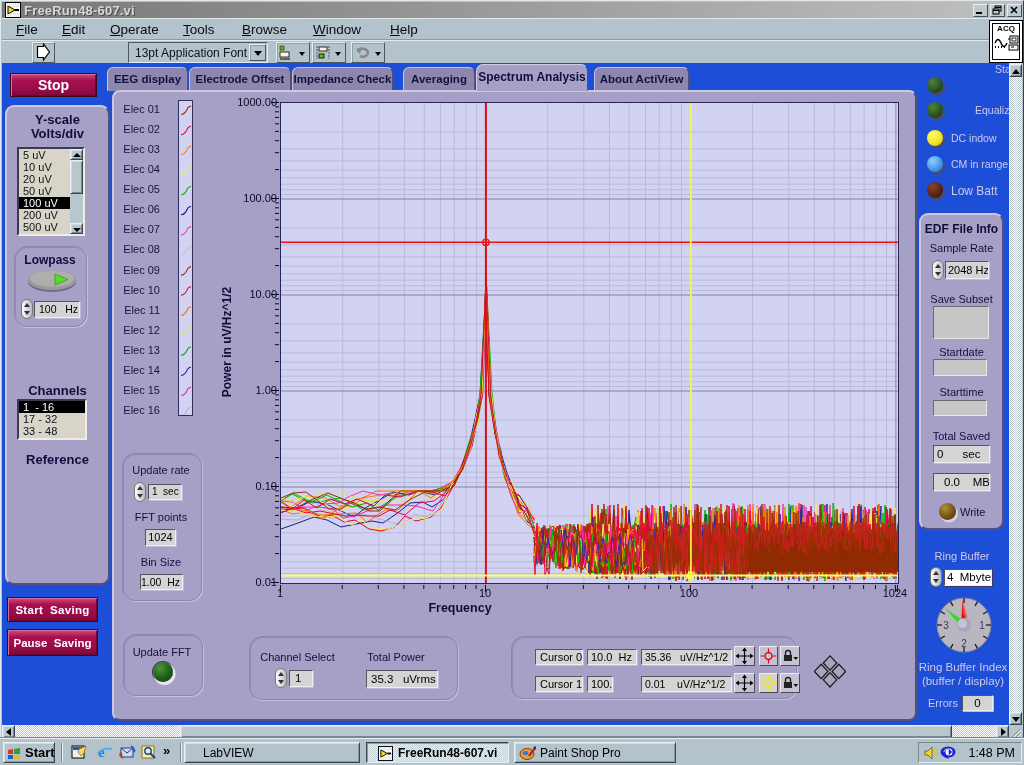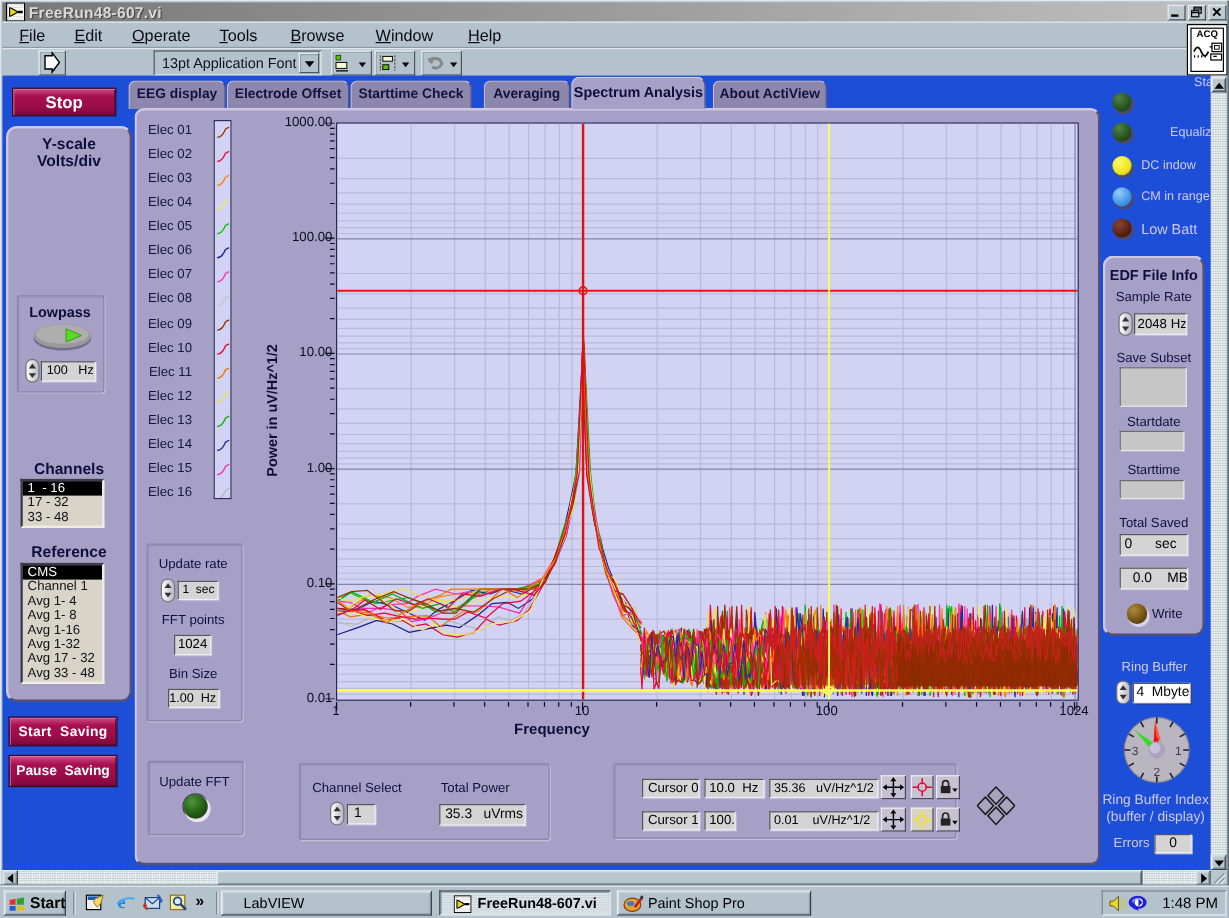--- a/index.html
+++ b/index.html
@@ -14,21 +14,21 @@
  border-top:1px solid #dfe9ed;font-size:13.5px;color:#0a0a14;}
 .mi{position:absolute;top:3px;}
 .mi u{text-decoration:underline;}
 #toolbar{position:absolute;left:2px;top:39px;width:1020px;height:24px;background:#b4c3cb;
  border-top:1px solid #8b9ba3;box-shadow:inset 0 1px 0 #dfe9ed;}
 .raised{background:#b4c3cb;border:1px solid;border-color:#e4edf0 #4c585e #4c585e #e4edf0;box-shadow:inset 1px 1px 0 #8fa0a8;}
 .sunken{border:1px solid;border-color:#4c585e #e4edf0 #e4edf0 #4c585e;}
 
 #panel{position:absolute;left:2px;top:63px;width:1007px;height:663px;background:#1d4ed8;overflow:hidden;}
 .lavpanel{background:#a7a0c6;border:2px solid;border-color:#cdc7e0 #565078 #565078 #cdc7e0;border-radius:9px;}
-.etched{border:1px solid #8c85ab;border-radius:2px;box-shadow:1px 1px 0 #c6c0da, inset 1px 1px 0 #938cb2;}
+.etched{border:1px solid #8c85ab;border-radius:13px;box-shadow:1px 1px 0 #c6c0da, inset 1px 1px 0 #938cb2;}
 .navylab{color:#101040;font-size:11px;white-space:nowrap;}
 .boldlab{color:#0e0e3c;font-weight:bold;}
 .disp{background:#d4d4d4;border:1px solid;border-color:#55555f #eeeef2 #eeeef2 #55555f;
  box-shadow:1px 1px 0 #c0badc;font-size:12px;color:#000;white-space:nowrap;overflow:hidden;}
 .magbtn{background:linear-gradient(to bottom,#cf4d84 0%,#a81050 28%,#990c48 70%,#7d0838 100%);
  border:1px solid #3c0820;box-shadow:inset 1px 1px 0 #d86b99, inset -1px -1px 0 #6d0730;
  color:#fff;font-weight:bold;text-align:center;}
 .led{border-radius:50%;}
 .listbox{background:#d8d4c8;border:2px solid;border-color:#3c3c50 #efece4 #efece4 #3c3c50;font-size:11px;color:#101018;}
 .li{height:12px;line-height:12px;padding-left:4px;white-space:pre;}
@@ -133,55 +133,63 @@
   </div>
  </div>
 </div>
 
 <div id="panel">
 
 <div class="abs magbtn" style="left:8px;top:10px;width:87px;height:24px;font-size:14px;line-height:23px;">Stop</div>
 
 <div class="abs lavpanel" style="left:3px;top:42px;width:105px;height:480px;">
  <div class="abs boldlab" style="left:0;top:6px;width:101px;text-align:center;font-size:13px;line-height:14px;">Y-scale<br>Volts/div</div>
+ <div class="abs listbox" style="left:10px;top:40px;width:68px;height:89px;">
+  <div class="li">5 uV</div>
+        <div class="li">10 uV</div>
+        <div class="li">20 uV</div>
+        <div class="li">50 uV</div>
+        <div class="li lisel">100 uV</div>
+        <div class="li">200 uV</div>
+        <div class="li">500 uV</div>
+  <div class="abs" style="right:0;top:0;width:13px;height:85px;background:#b8c7ce;">
+   <div class="sbbtn" style="left:0;top:0;width:13px;height:11px;">
+            <div class="arrow" style="left:2px;top:3px;border-left:4px solid transparent;border-right:4px solid transparent;border-bottom:4px solid #000;"></div>
+          </div>
+   <div class="sbbtn" style="left:0;bottom:0;width:13px;height:11px;">
+            <div class="arrow" style="left:2px;top:4px;border-left:4px solid transparent;border-right:4px solid transparent;border-top:4px solid #000;"></div>
+          </div>
+   <div class="sbbtn" style="left:0;top:11px;width:13px;height:34px;"></div>
+  </div>
+ </div>
  <div class="abs etched" style="left:7px;top:139px;width:73px;height:81px;">
   <div class="abs boldlab" style="left:0;top:6px;width:70px;text-align:center;font-size:12px;">Lowpass</div>
   <svg class="abs" style="left:11px;top:21px;" width="52" height="26" viewBox="0 0 52 26">
    <ellipse cx="26" cy="14" rx="24" ry="10" fill="#3a3a55" opacity="0.5"></ellipse>
    <ellipse cx="26" cy="12" rx="24" ry="10" fill="#9a9a9a"></ellipse>
    <ellipse cx="26" cy="10.5" rx="22" ry="8" fill="#aeaeae"></ellipse>
    <polygon points="29,6 42,11.5 29,17" fill="#55dd22" stroke="#2a8a0a" stroke-width="0.6"></polygon>
   </svg>
   <div class="spin" style="left:6px;top:52px;"></div>
   <div class="abs disp" style="left:19px;top:54px;width:46px;height:17px;line-height:15px;font-size:10.5px;"><span style="padding-left:4px;">100&nbsp;&nbsp;&nbsp;Hz</span></div>
  </div>
  <div class="abs boldlab" style="left:0;top:276px;width:101px;text-align:center;font-size:13px;">Channels</div>
  <div class="abs listbox" style="left:10px;top:292px;width:70px;height:41px;">
   <div class="li lisel">1&nbsp;&nbsp;- 16</div>
         <div class="li">17 - 32</div>
         <div class="li">33 - 48</div>
  </div>
  <div class="abs boldlab" style="left:0;top:345px;width:101px;text-align:center;font-size:13px;">Reference</div>
- <div class="abs listbox" style="left:10px;top:362px;width:70px;height:101px;">
-  <div class="li lisel">CMS</div>
-        <div class="li">Channel 1</div>
-        <div class="li">Avg 1- 4</div>
-        <div class="li">Avg 1- 8</div>
-        <div class="li">Avg 1-16</div>
-        <div class="li">Avg 1-32</div>
-        <div class="li">Avg 17 - 32</div>
-        <div class="li">Avg 33 - 48</div>
- </div>
 </div>
 <div class="abs magbtn" style="left:5px;top:534px;width:91px;height:25px;font-size:11.5px;line-height:24px;letter-spacing:0.3px;">Start&nbsp; Saving</div>
 <div class="abs magbtn" style="left:5px;top:566px;width:91px;height:27px;font-size:11.5px;line-height:26px;">Pause&nbsp; Saving</div>
 
 <div class="abs" style="left:105px;top:4px;width:81px;height:24px;background:#8d87ae;border:1px solid;border-color:#c8c2dc #565078 transparent #c8c2dc;border-radius:6px 6px 0 0;color:#12123c;font-weight:bold;font-size:11.5px;text-align:center;line-height:22px;white-space:nowrap;">EEG display</div>
 <div class="abs" style="left:187px;top:4px;width:102px;height:24px;background:#8d87ae;border:1px solid;border-color:#c8c2dc #565078 transparent #c8c2dc;border-radius:6px 6px 0 0;color:#12123c;font-weight:bold;font-size:11.5px;text-align:center;line-height:22px;white-space:nowrap;">Electrode Offset</div>
-<div class="abs" style="left:290px;top:4px;width:101px;height:24px;background:#8d87ae;border:1px solid;border-color:#c8c2dc #565078 transparent #c8c2dc;border-radius:6px 6px 0 0;color:#12123c;font-weight:bold;font-size:11.5px;text-align:center;line-height:22px;white-space:nowrap;">Starttime Check</div>
+<div class="abs" style="left:290px;top:4px;width:101px;height:24px;background:#8d87ae;border:1px solid;border-color:#c8c2dc #565078 transparent #c8c2dc;border-radius:6px 6px 0 0;color:#12123c;font-weight:bold;font-size:11.5px;text-align:center;line-height:22px;white-space:nowrap;">Impedance Check</div>
 <div class="abs" style="left:401px;top:4px;width:72px;height:24px;background:#8d87ae;border:1px solid;border-color:#c8c2dc #565078 transparent #c8c2dc;border-radius:6px 6px 0 0;color:#12123c;font-weight:bold;font-size:11.5px;text-align:center;line-height:22px;white-space:nowrap;">Averaging</div>
 <div class="abs" style="left:474px;top:1px;width:112px;height:27px;background:#a7a0c6;border:1px solid;border-color:#d2ccE4 #565078 transparent #d2ccE4;border-radius:7px 7px 0 0;color:#0e0e3c;font-weight:bold;font-size:12px;text-align:center;line-height:24px;z-index:3;">Spectrum Analysis</div>
 <div class="abs" style="left:592px;top:4px;width:95px;height:24px;background:#8d87ae;border:1px solid;border-color:#c8c2dc #565078 transparent #c8c2dc;border-radius:6px 6px 0 0;color:#12123c;font-weight:bold;font-size:11.5px;text-align:center;line-height:22px;white-space:nowrap;">About ActiView</div>
 
 <div class="abs lavpanel" style="left:110px;top:27px;width:805px;height:631px;border-radius:8px;z-index:2;">
 
 <div class="abs navylab" style="left:0;top:7px;width:46px;text-align:right;line-height:20.07px;font-size:11px;color:#14143e;">Elec 01<br>Elec 02<br>Elec 03<br>Elec 04<br>Elec 05<br>Elec 06<br>Elec 07<br>Elec 08<br>Elec 09<br>Elec 10<br>Elec 11<br>Elec 12<br>Elec 13<br>Elec 14<br>Elec 15<br>Elec 16</div>
 <div class="abs" style="left:64px;top:8px;width:15px;height:316px;background:#d2d2f2;border:1px solid #303060;">
  <svg width="13" height="314" viewBox="0 0 13 314">
           <path d="M2 13.5 C5 13.5 7 11.5 9 6.5 L12 5.0" fill="none" stroke="#9a3400" stroke-width="1.1"></path>

